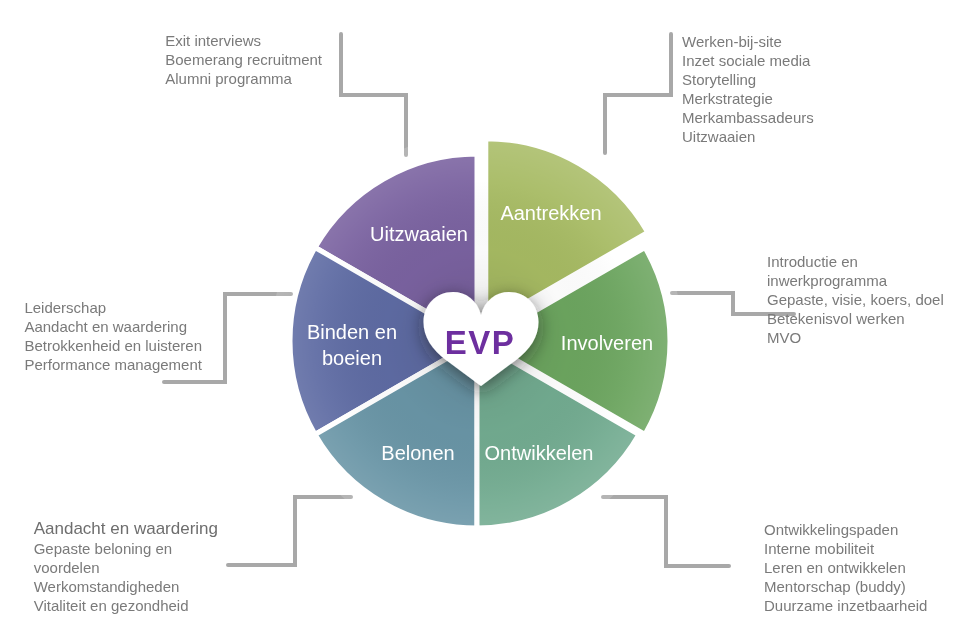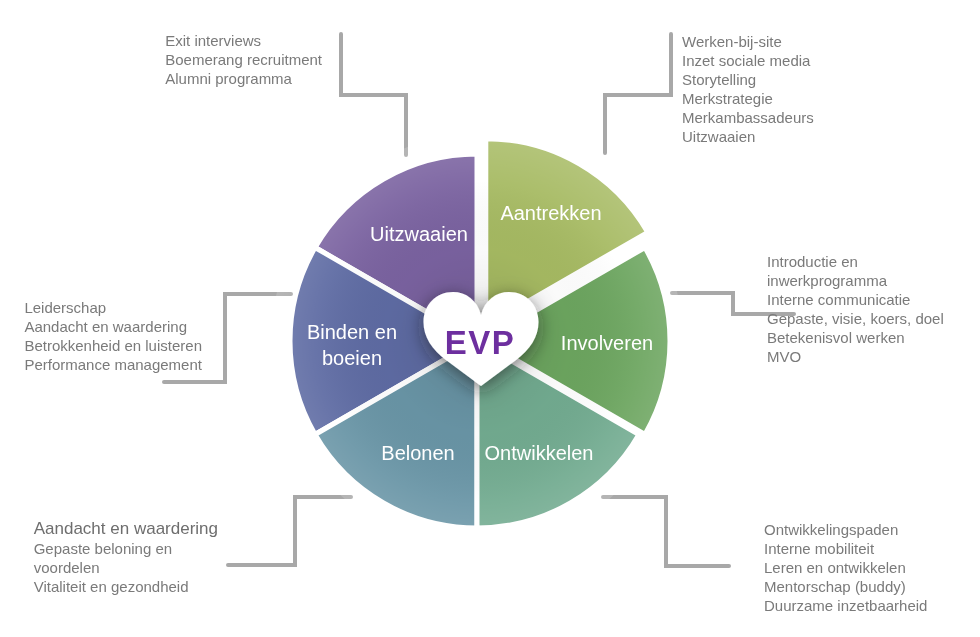--- a/index.html
+++ b/index.html
@@ -81,38 +81,38 @@
     <div>Inzet sociale media</div>
     <div>Storytelling</div>
     <div>Merkstrategie</div>
     <div>Merkambassadeurs</div>
     <div>Uitzwaaien</div>
   </div>
 
   <div class="note" style="top:252px;left:759px;margin-left:8px;">
     <div>Introductie en</div>
     <div>inwerkprogramma</div>
-    <div>Interne communicatie</div>
     <div>Gepaste, visie, koers, doel</div>
     <div>Betekenisvol werken</div>
     <div>MVO</div>
   </div>
 
   <div class="note" style="top:520px;left:743px;margin-left:21px;">
     <div>Ontwikkelingspaden</div>
     <div>Interne mobiliteit</div>
     <div>Leren en ontwikkelen</div>
     <div>Mentorschap (buddy)</div>
     <div>Duurzame inzetbaarheid</div>
   </div>
 
   <div class="note right" style="top:518px;right:762px;">
     <div class="big">Aandacht en waardering</div>
     <div>Gepaste beloning en</div>
     <div>voordelen</div>
+    <div>Werkomstandigheden</div>
     <div>Vitaliteit en gezondheid</div>
   </div>
 
   <div class="note right" style="top:298px;right:778px;margin-left:23px;">
     <div>Leiderschap</div>
     <div>Aandacht en waardering</div>
     <div>Betrokkenheid en luisteren</div>
     <div>Performance management</div>
   </div>
 

